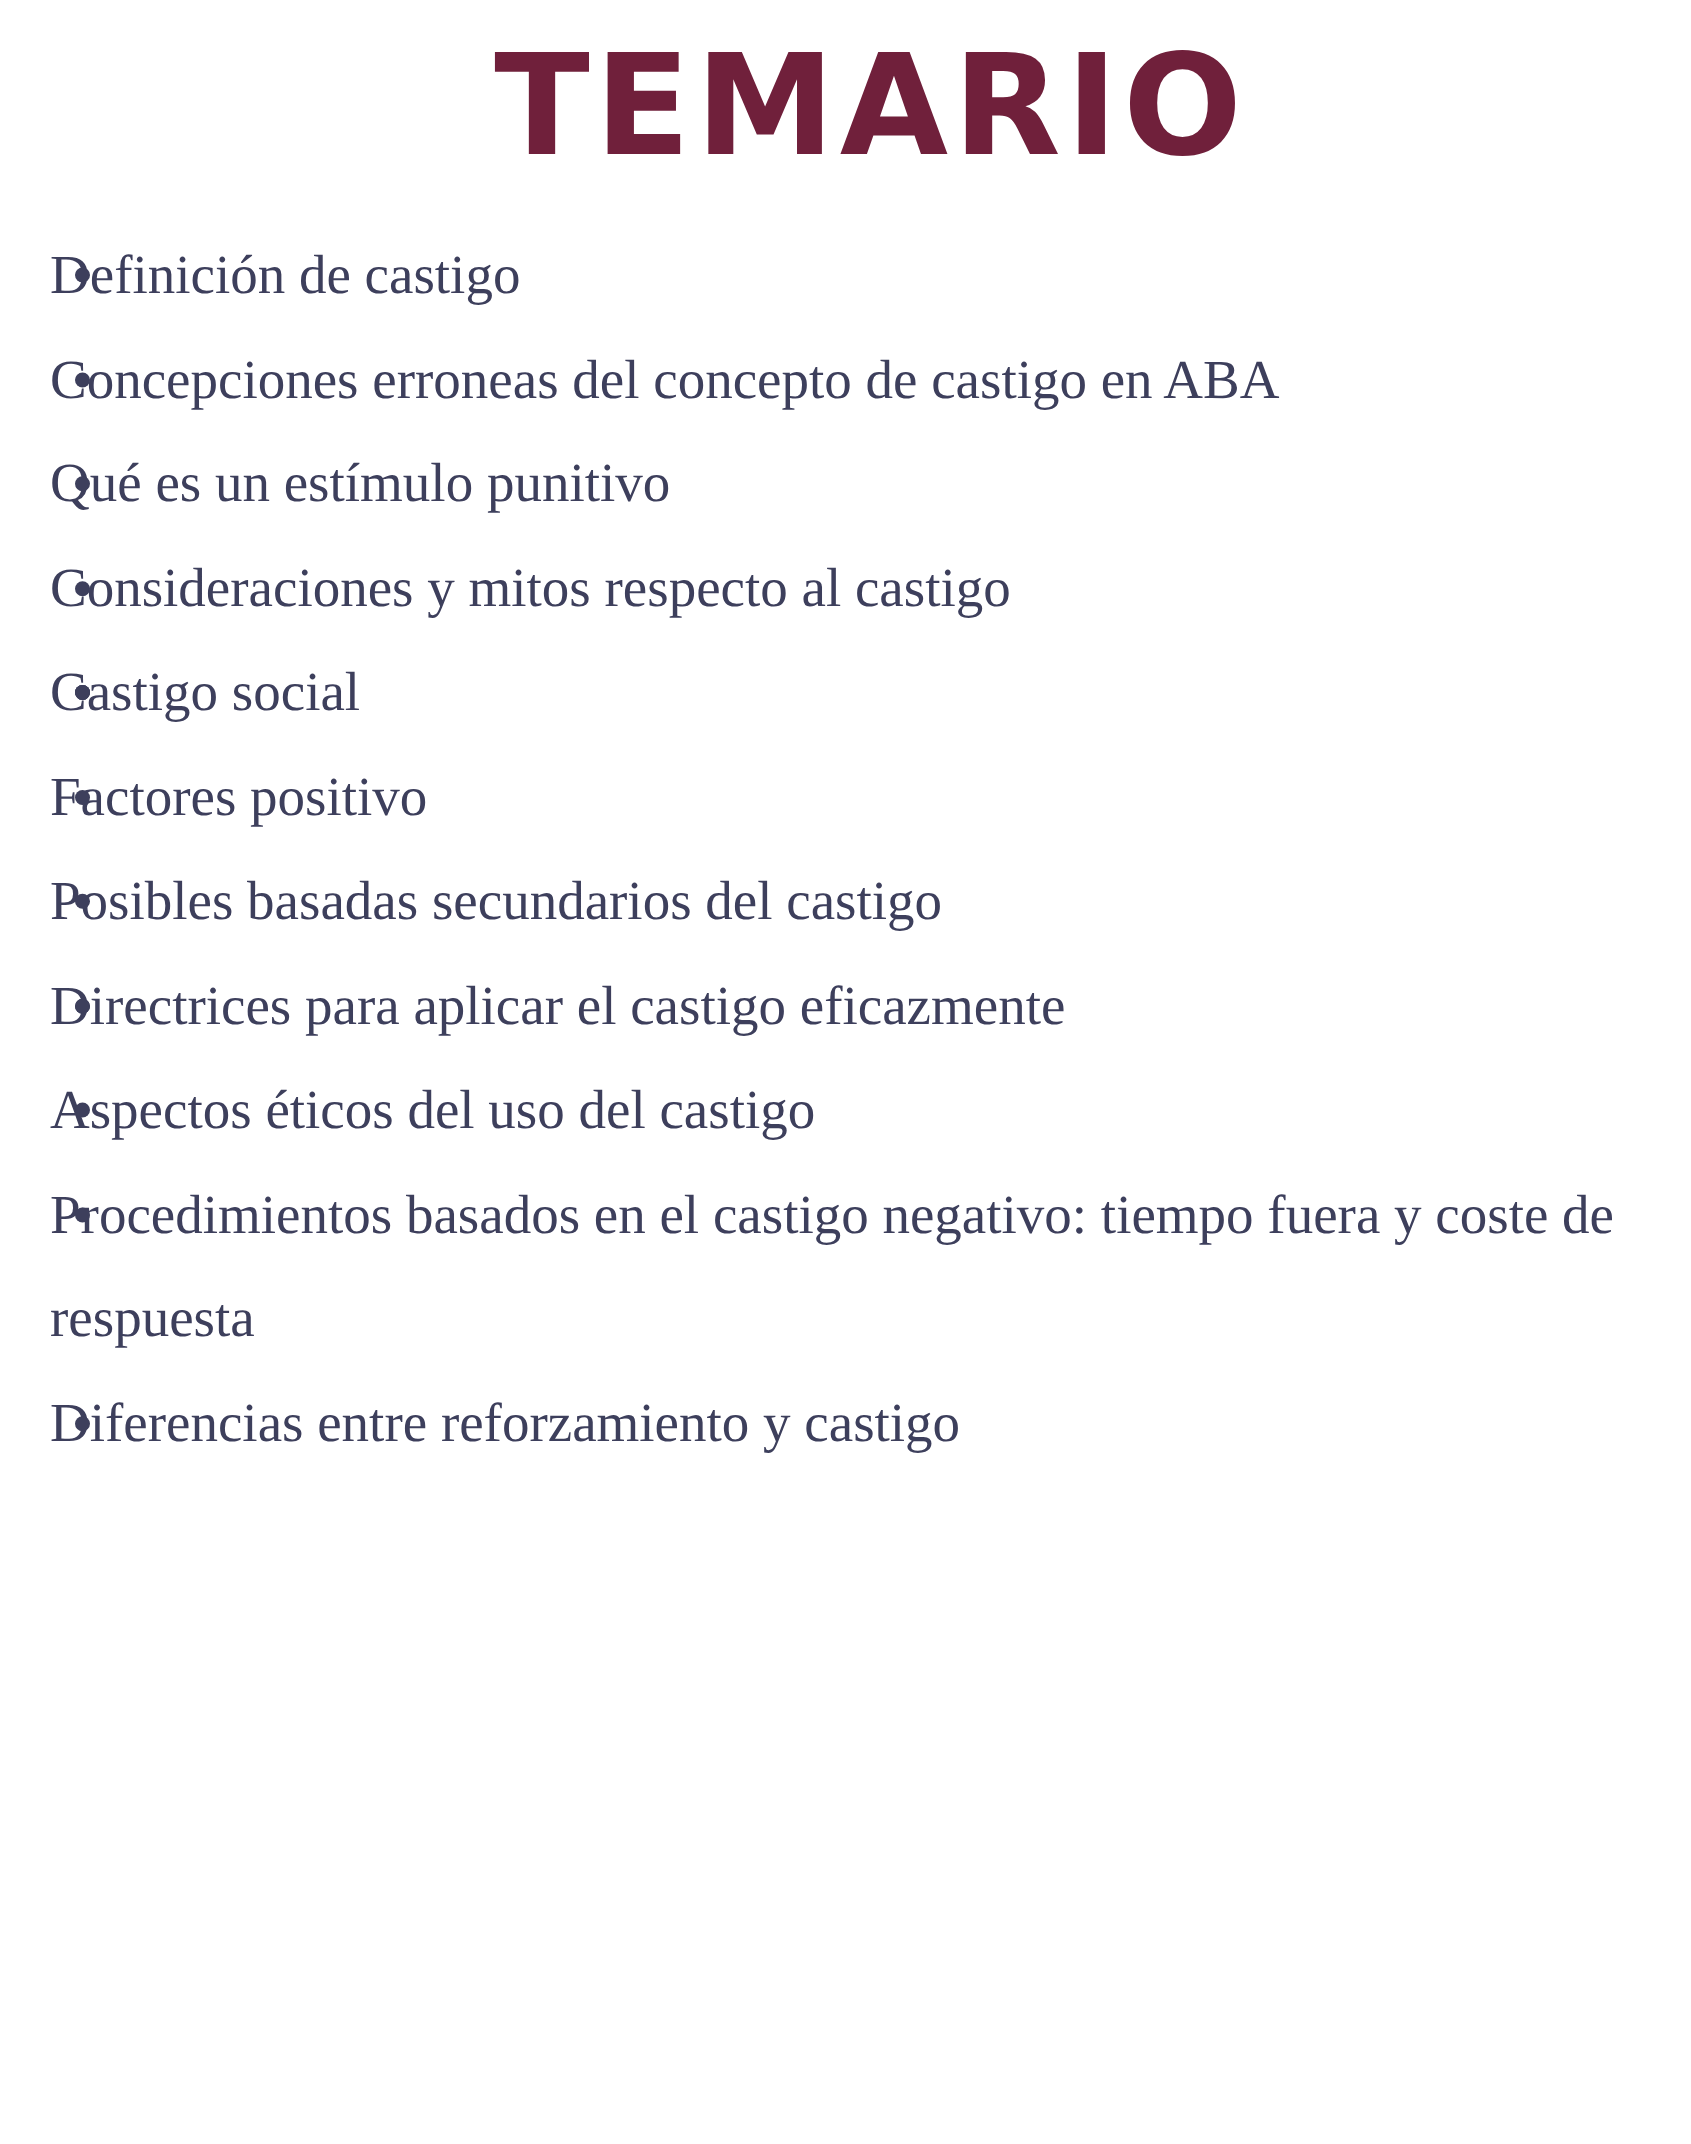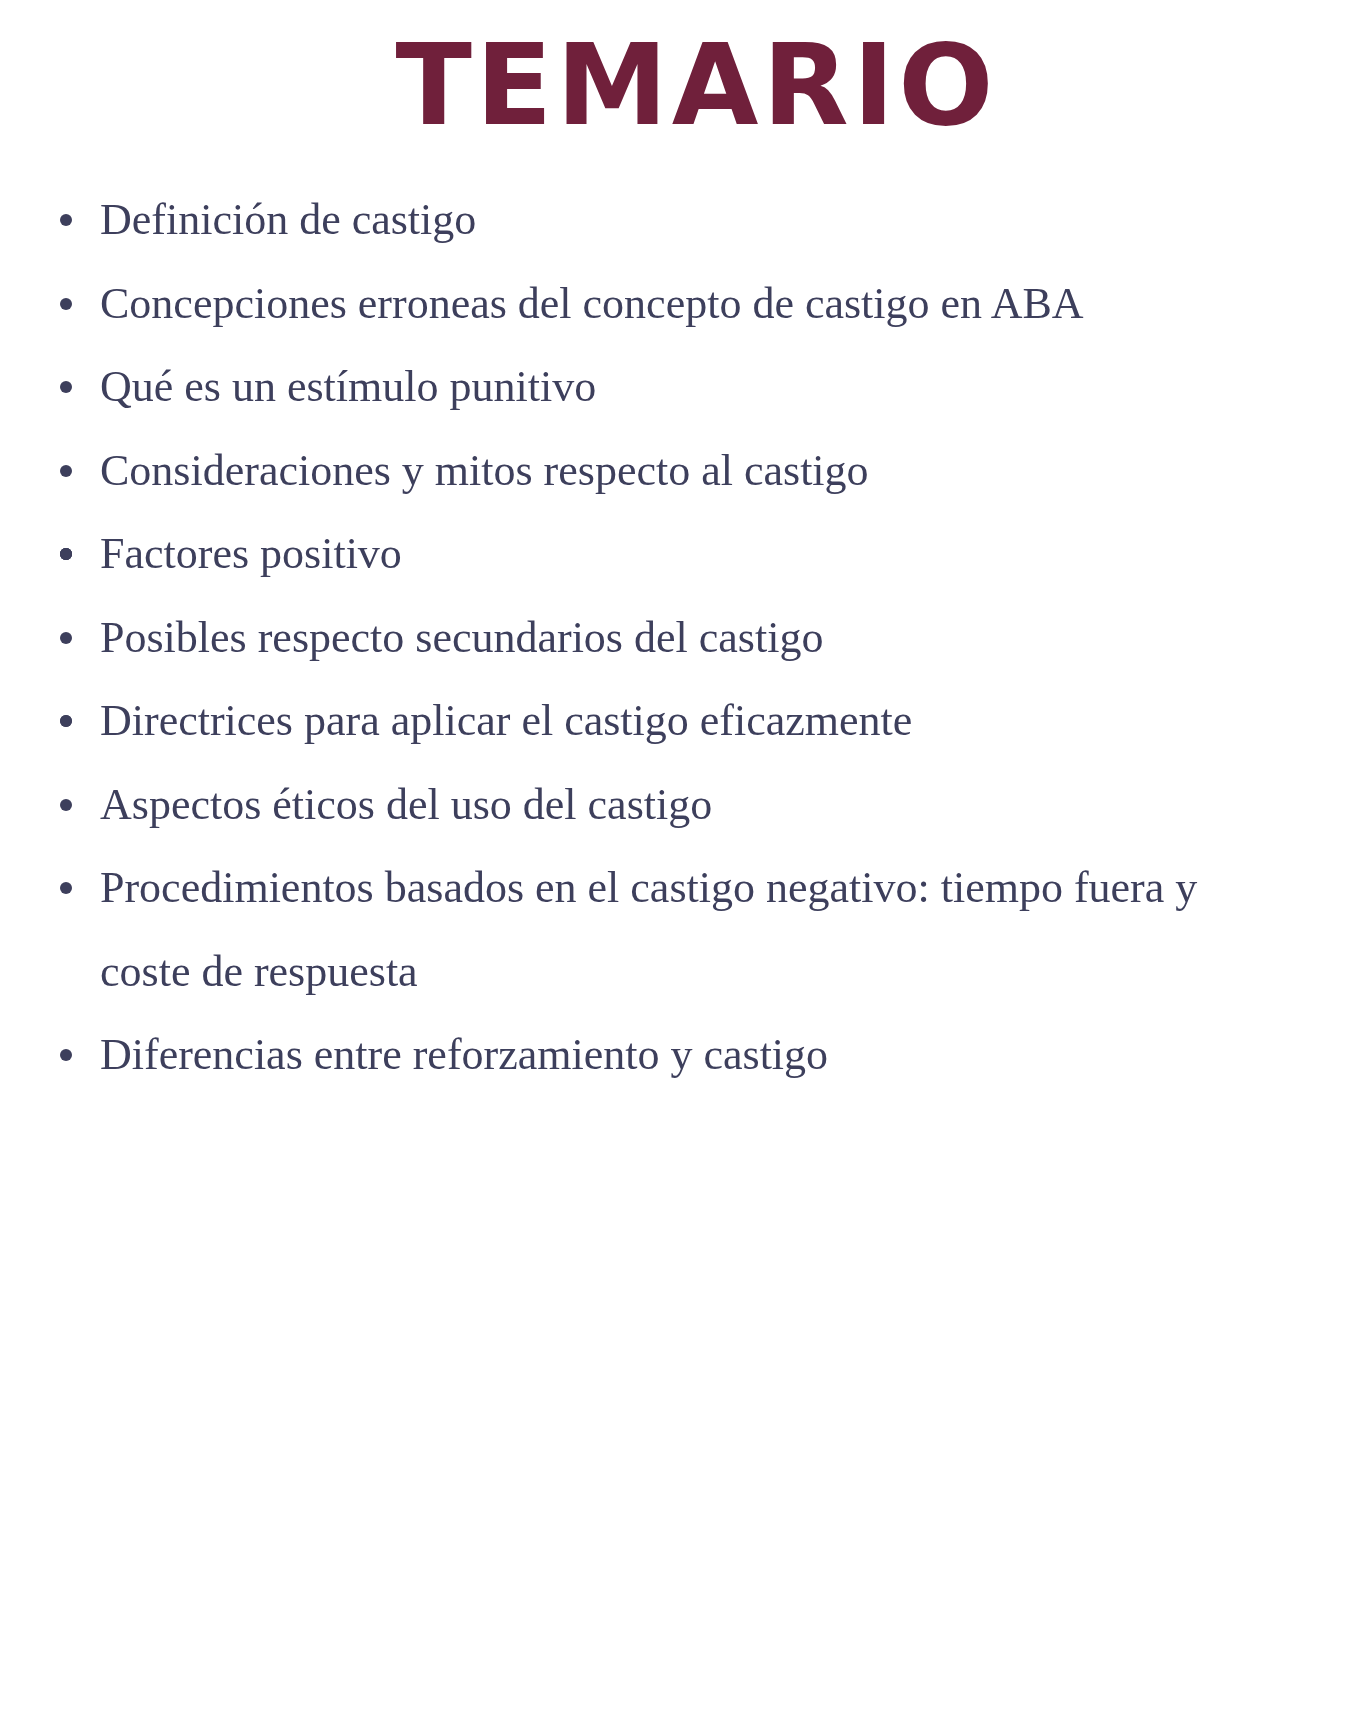--- a/index.html
+++ b/index.html
@@ -39,21 +39,21 @@
       position: absolute;
       left: 0;
       top: 178px;
       width: 1353px;
       margin: 0;
       padding: 0;
       list-style: none;
     }
     .topic {
       position: relative;
-      padding-left: 100px;
+      padding-left: 40px;
       padding-right: 60px;
       font-family: "Liberation Serif", serif;
       font-size: 44px;
       line-height: 83.5px;
       color: #3d3f5c;
     }
     .topic .bullet {
       position: absolute;
       left: 60px;
       top: 36px;
@@ -90,28 +90,29 @@
       <span class="text">Consideraciones y mitos respecto al castigo</span>
     </li>
     <li class="topic">
       <span class="bullet"></span>
     </li>
     <li class="topic">
       <span class="bullet"></span>
     </li>
     <li class="topic">
       <span class="bullet"></span>
+      <span class="text">Castigo social</span>
     </li>
     <li class="topic">
       <span class="bullet"></span>
       <span class="text">Factores positivo</span>
     </li>
     <li class="topic">
       <span class="bullet"></span>
-      <span class="text">Posibles respecto secundarios del castigo</span>
+      <span class="text">Posibles basadas secundarios del castigo</span>
     </li>
     <li class="topic">
       <span class="bullet"></span>
     </li>
     <li class="topic">
       <span class="bullet"></span>
       <span class="text">Directrices para aplicar el castigo eficazmente</span>
     </li>
     <li class="topic">
       <span class="bullet"></span>

